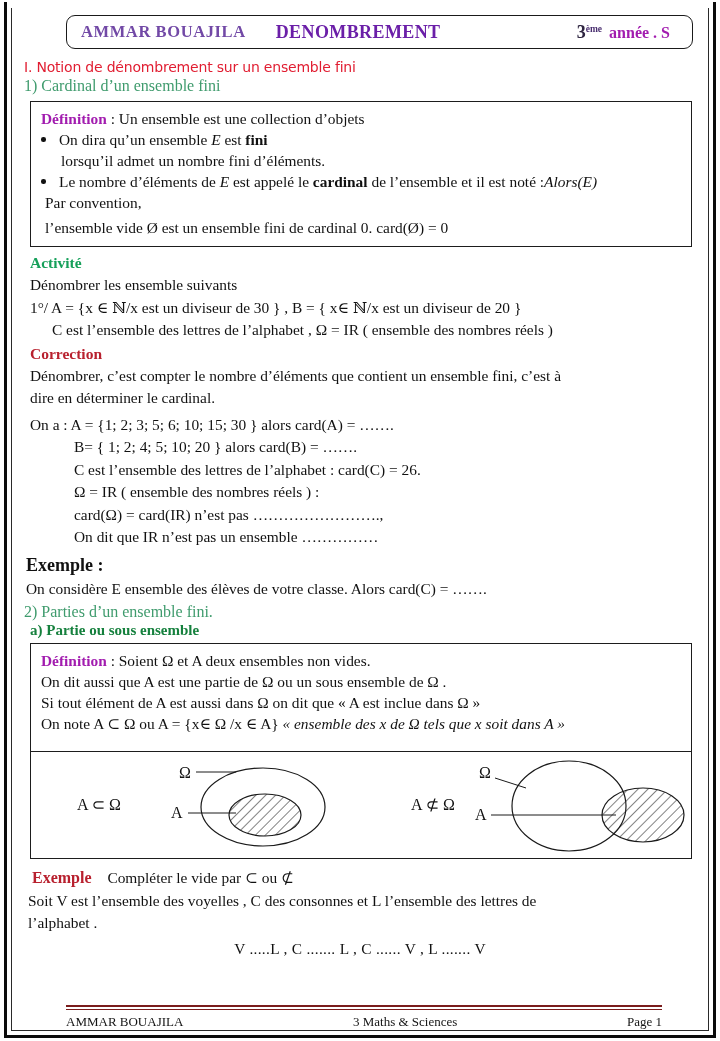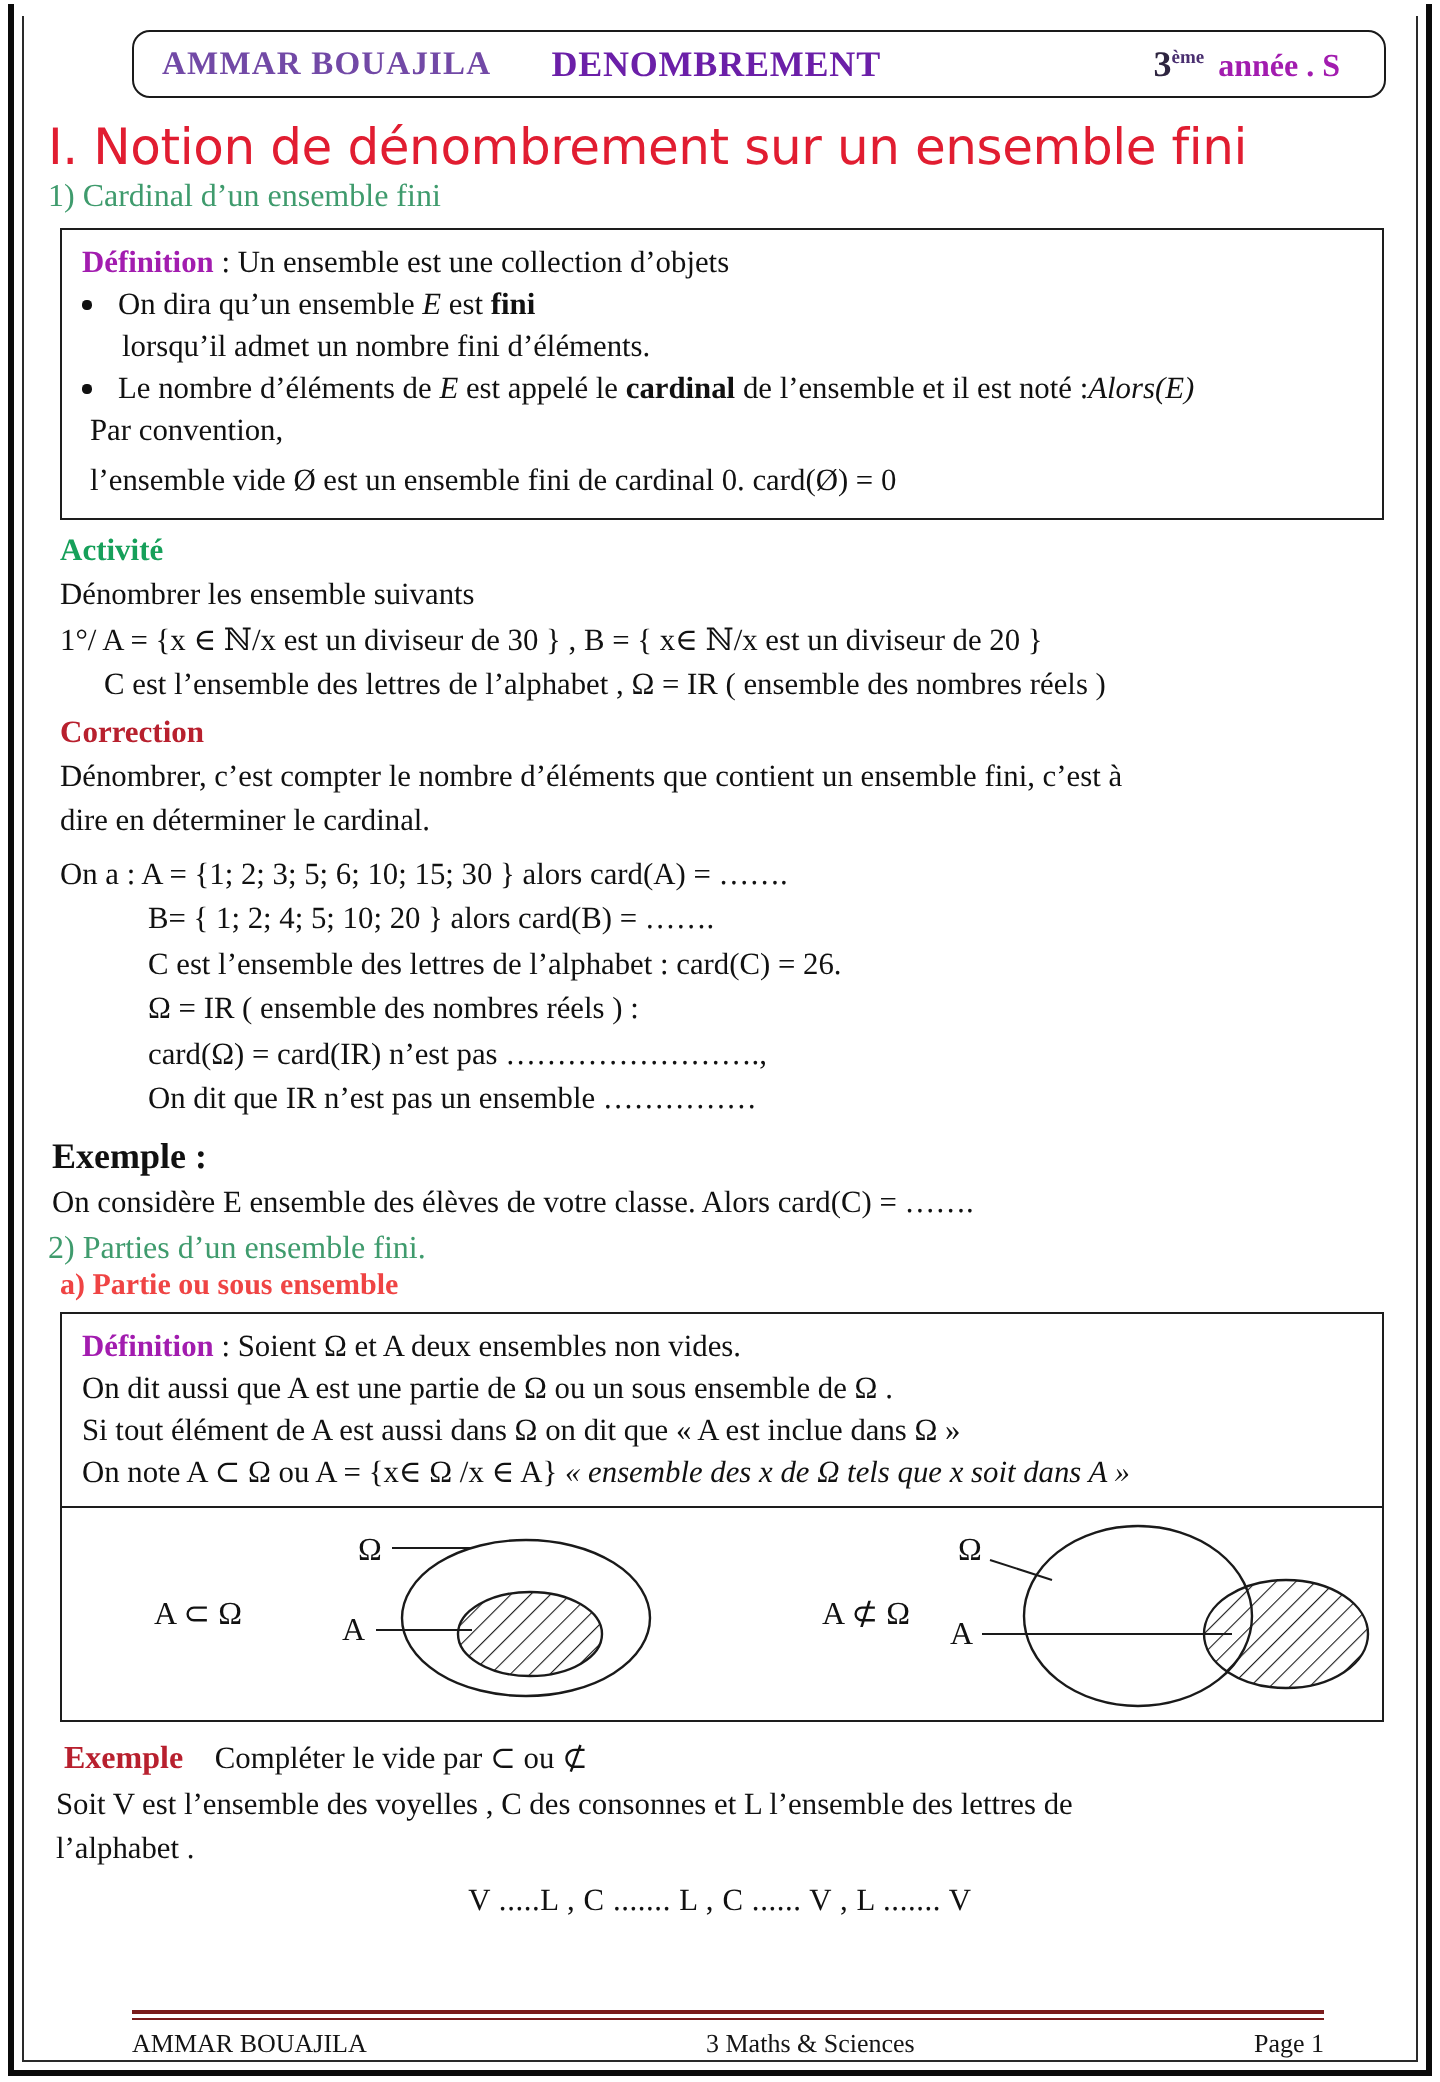--- a/index.html
+++ b/index.html
@@ -84,38 +84,38 @@
     color: #4a2f70;
     white-space: nowrap;
   }
   .title-level .lvl-num { font-size: 18px; color: #2e2540; }
   .title-level sup { font-size: 9.5px; }
   .title-level .lvl-rest { margin-left: 7px; color: #a21caf; }
 
   
   h1.sec-title {
     font-family: "DejaVu Sans", sans-serif;
-    font-size: 25px;
+    font-size: 14px;
     font-weight: normal;
     color: #e11d31;
     margin: 10px 0 1px 0;
     letter-spacing: -0.2px;
   }
   .sub-green {
     font-family: "Liberation Serif", serif;
     font-size: 16px;
     color: #3f9b6d;
     margin: 2px 0 6px 0;
   }
   .sub-green.tight { margin: 4px 0 1px 0; }
   .sub-red-bold {
     font-family: "Liberation Serif", serif;
     font-size: 15px;
     font-weight: bold;
-    color: #ef4444;
+    color: #15803d;
     margin: 0 0 4px 6px;
   }
   .label-green-bold {
     font-family: "Liberation Serif", serif;
     font-size: 15.5px;
     font-weight: bold;
     color: #16a05a;
     margin: 7px 0 2px 6px;
   }
   .label-red-bold {
@@ -265,21 +265,21 @@
     <div class="body-text indent1">Ω = IR ( ensemble des nombres réels ) :</div>
     <div class="body-text indent1">card(Ω) = card(IR) n’est pas …………………….,</div>
     <div class="body-text indent1">On dit que IR n’est pas un ensemble ……………</div>
 
     <div class="exemple-head">Exemple  :</div>
     <div class="body-text" style="margin-left:2px">On considère   E ensemble des élèves de votre classe.  Alors card(C) =  …….</div>
 
     <div class="sub-green tight">2) Parties  d’un ensemble  fini.</div>
     <div class="sub-red-bold">a) Partie ou sous ensemble</div>
 
-    <div class="def-box" style="padding-bottom:6px">
+    <div class="def-box" style="padding-bottom:17px">
       <div class="line">
         <span class="def-label">Définition</span><span> : Soient Ω et A deux ensembles non vides.</span>
       </div>
       <div class="line">On dit aussi que A est une partie de Ω ou un sous ensemble de Ω .</div>
       <div class="line">Si tout élément  de A est aussi dans Ω on dit que « A est inclue  dans Ω »</div>
       <div class="line">
         <span>On note A ⊂ Ω ou A = {x∈ Ω /x ∈ A} </span><span class="ital">« ensemble des x de Ω tels que x soit dans A »</span>
       </div>
     </div>
 

